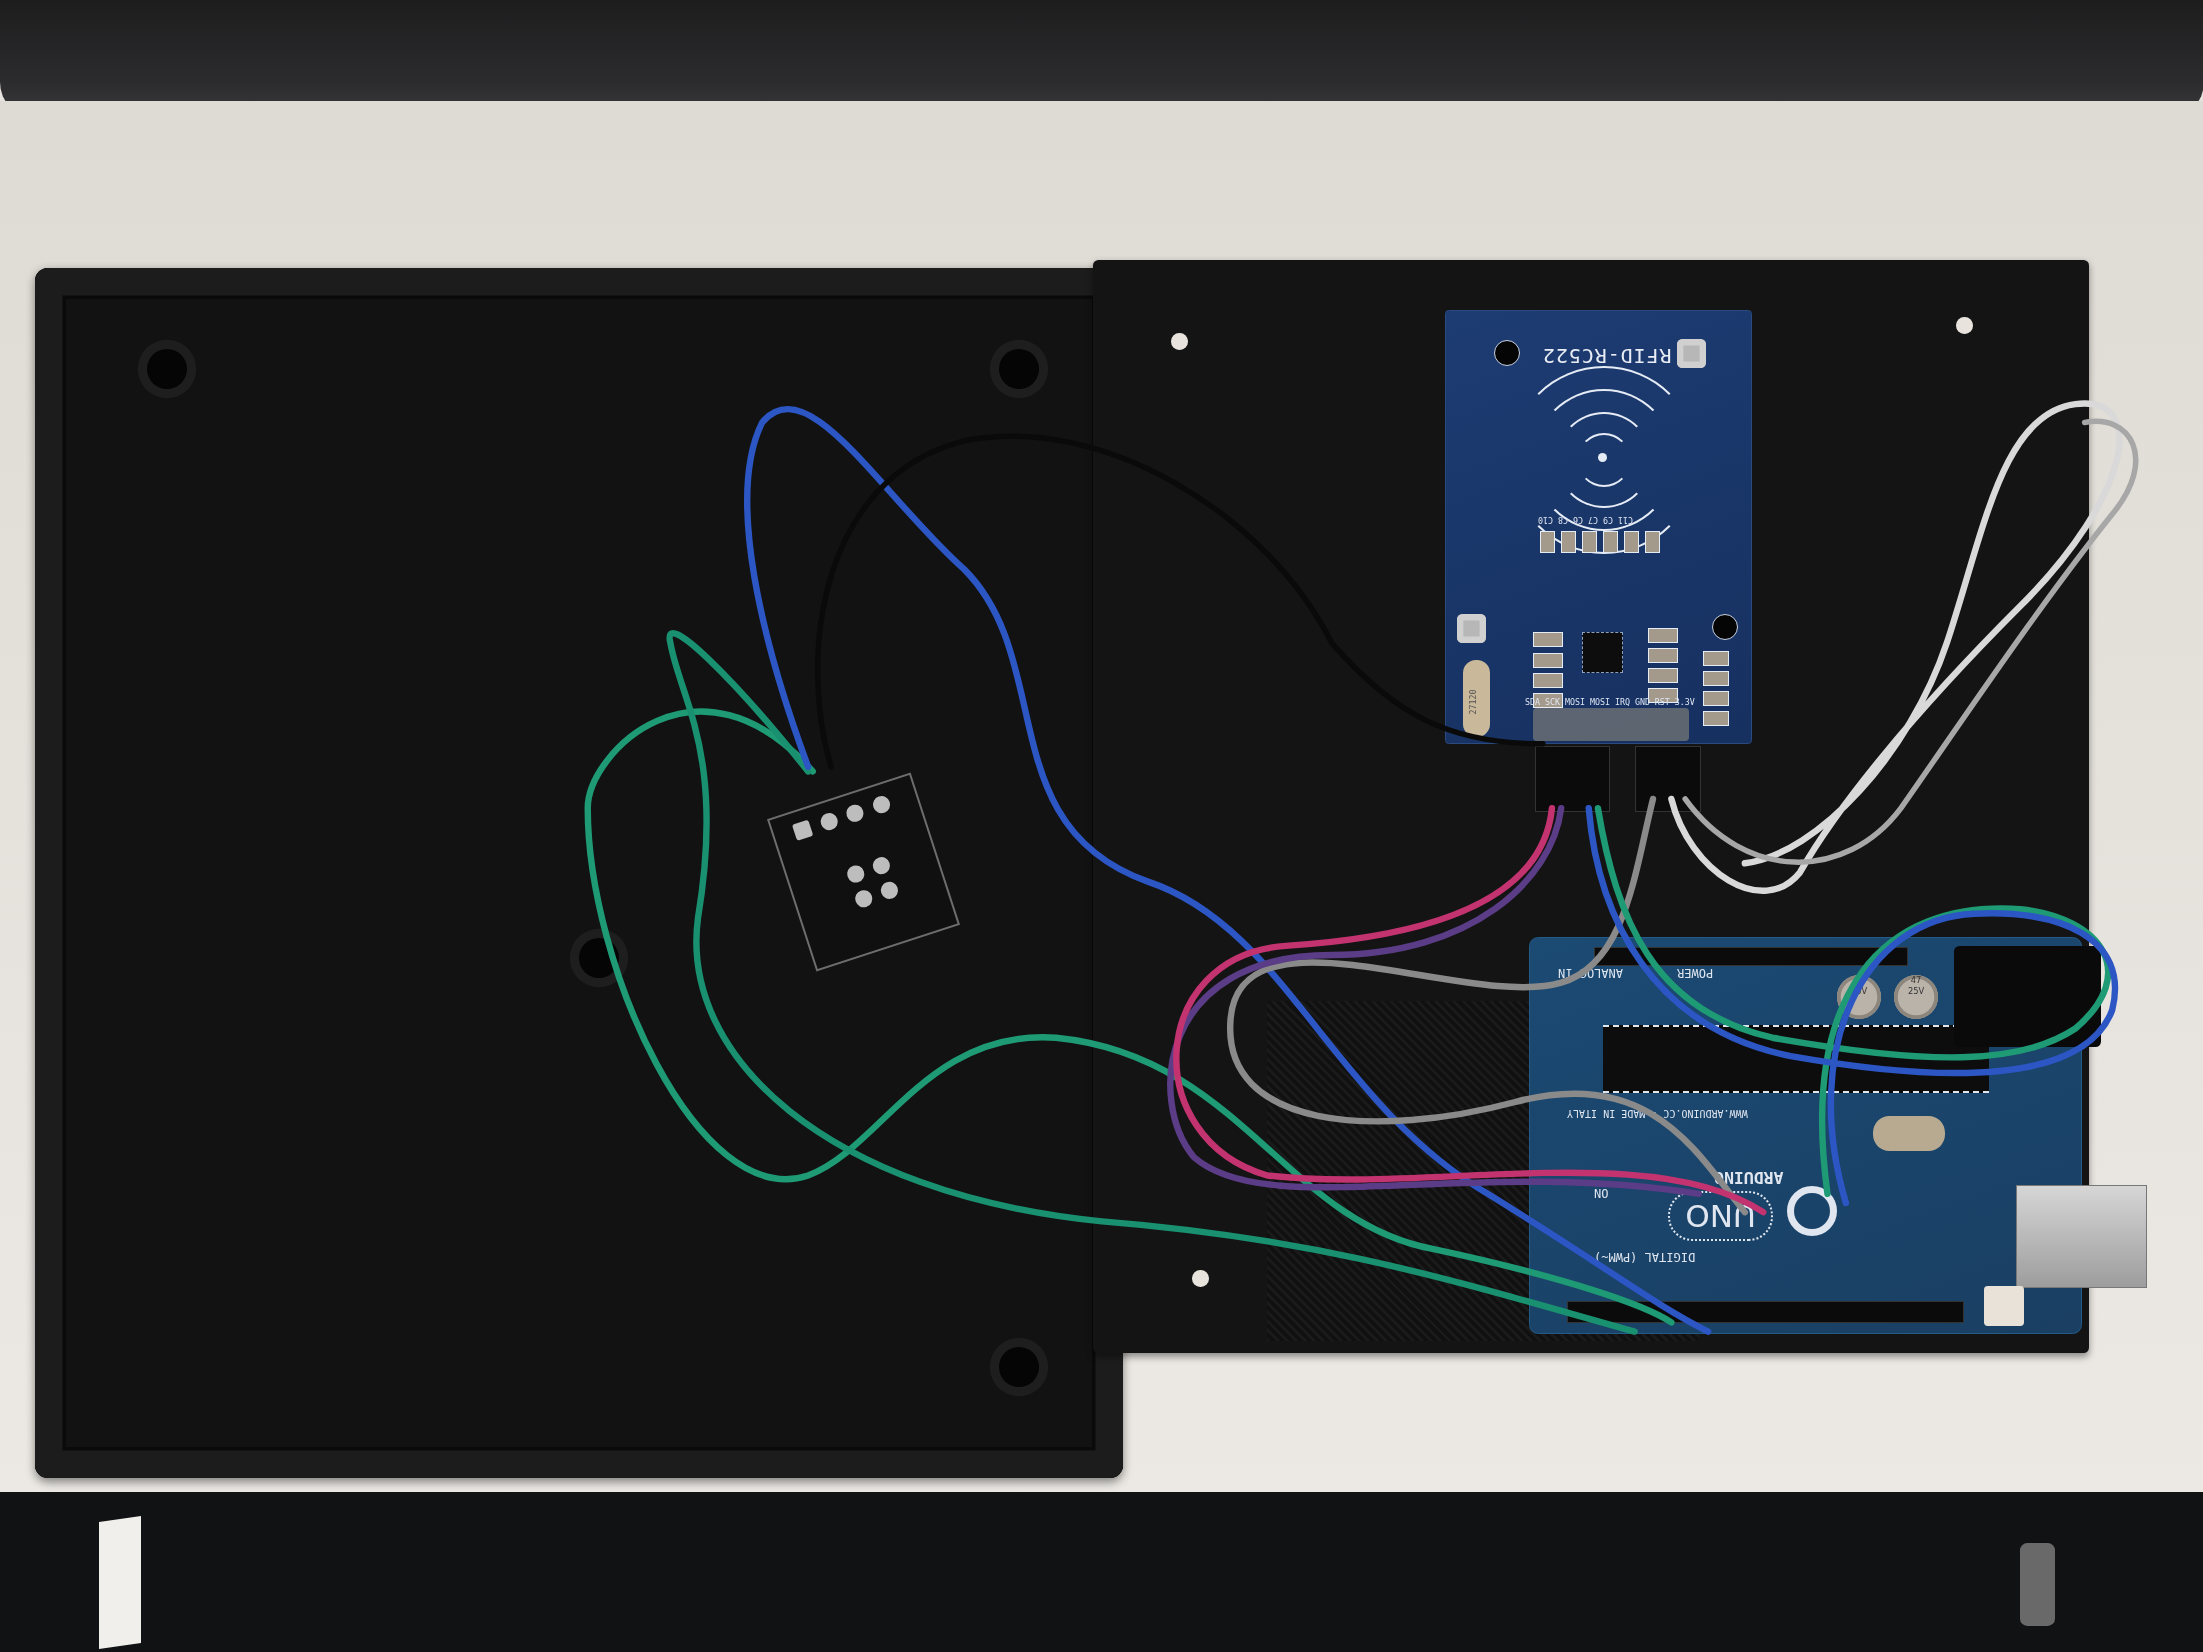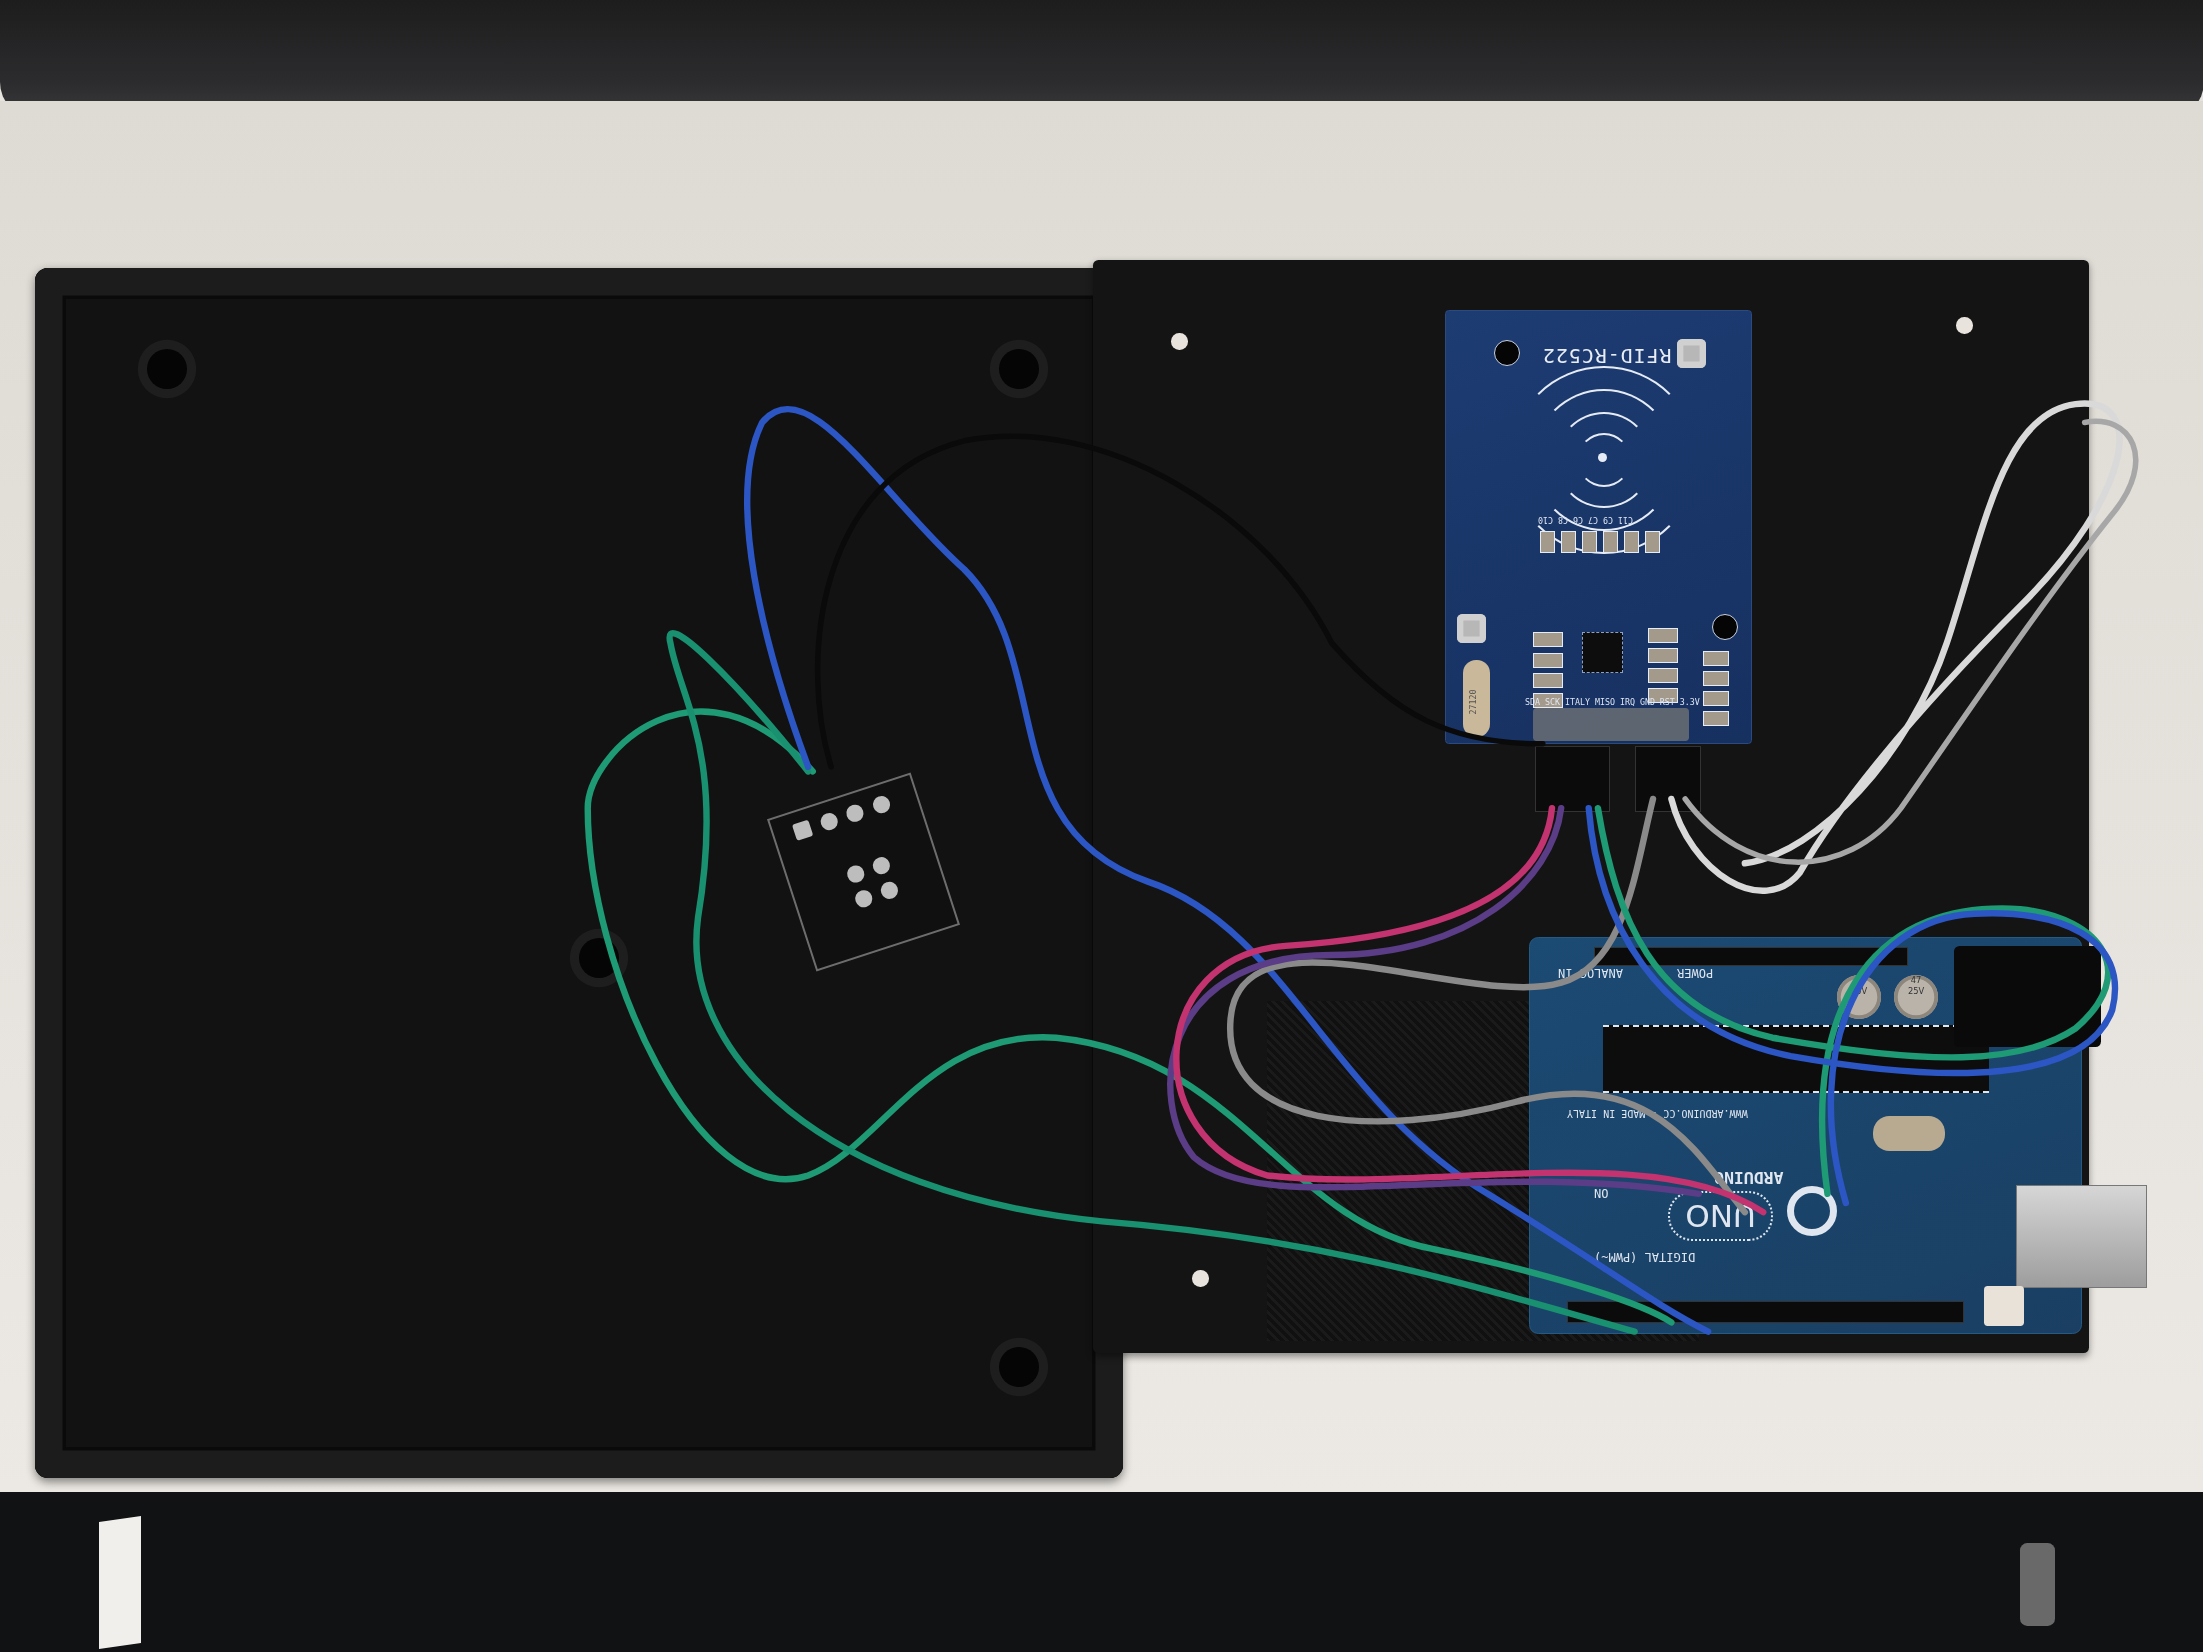--- a/index.html
+++ b/index.html
@@ -139,21 +139,21 @@
     <div class="smd" style="left:87px;top:382px;width:27.5px;height:13px"></div>
     <div class="smd" style="left:202px;top:317px;width:27.5px;height:13px"></div>
     <div class="smd" style="left:202px;top:337px;width:27.5px;height:13px"></div>
     <div class="smd" style="left:202px;top:357px;width:27.5px;height:13px"></div>
     <div class="smd" style="left:202px;top:377px;width:27.5px;height:13px"></div>
     <div class="smd" style="left:257px;top:340px;width:24px;height:13px"></div>
     <div class="smd" style="left:257px;top:360px;width:24px;height:13px"></div>
     <div class="smd" style="left:257px;top:380px;width:24px;height:13px"></div>
     <div class="smd" style="left:257px;top:400px;width:24px;height:13px"></div>
 
-    <div class="small-text" style="left:79px;top:386px">SDA SCK ITALY MISO IRQ GND RST 3.3V</div>
+    <div class="small-text" style="left:79px;top:386px">SDA SCK MOSI MOSI IRQ GND RST 3.3V</div>
     <div class="tape"></div>
   </div>
 
   <div class="header" style="left:1535px;top:746px;width:73px;height:64px"></div>
   <div class="header" style="left:1635px;top:746px;width:64px;height:64px"></div>
 
   <div class="uno">
     <div class="uno-text" style="left:147px;top:27.5px">POWER</div>
     <div class="uno-text" style="left:27.5px;top:27.5px">ANALOG IN</div>
     <div class="uno-socket"></div>

